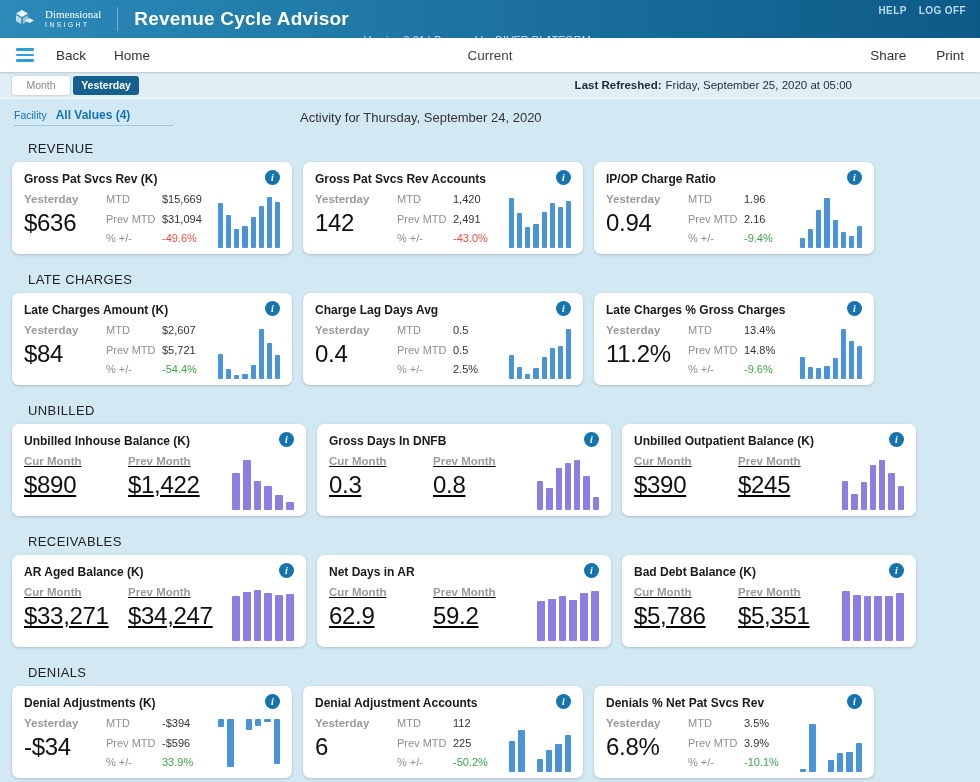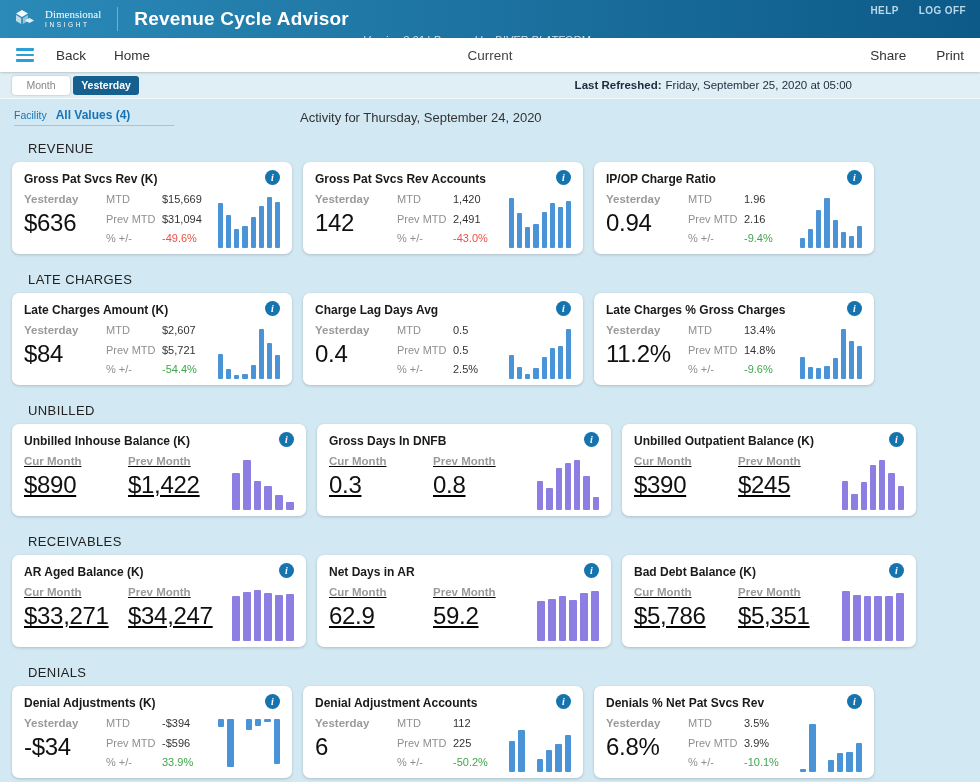--- a/index.html
+++ b/index.html
@@ -13,21 +13,21 @@
     display:flex; align-items:center; padding:0 14px; position:relative; color:#fff; }
   .logo-wrap { display:flex; align-items:center; gap:7px; }
   .logo-text { display:flex; flex-direction:column; line-height:1; }
   .logo-line1 { font-size:11px; font-family:Liberation Serif, serif; }
   .logo-line2 { font-size:6.5px; letter-spacing:2.6px; margin-top:2px; }
   .vdiv { width:1px; height:24px; background:rgba(255,255,255,.35); margin:0 16px; }
   .app-title { font-size:19px; font-weight:700; letter-spacing:.2px; }
   .app-version { font-size:11px; font-style:italic; color:#cfe3ee; margin-left:14px;margin-top:41px; }
   .top-links { position:absolute; top:5px; right:14px; font-size:10px; font-weight:700;
     color:#b9d9ea; letter-spacing:.4px; display:flex; gap:12px; }
-  .top-links a { cursor:pointer;margin-left:8px; }
+  .top-links a { cursor:pointer; }
 
   
   nav.navbar { height:34px; background:#fff; display:flex; align-items:center; padding:0 16px;
     position:relative; box-shadow:0 1px 2px rgba(0,0,0,.18); z-index:2; }
   .hamburger { width:18px; display:flex; flex-direction:column; gap:3px; cursor:pointer; margin-right:22px; }
   .hamburger span { height:2.5px; background:#2d9fd8; border-radius:1px; }
   .nav-link { font-size:13.5px; color:#333; margin-right:28px; cursor:pointer; }
   .nav-center { position:absolute; left:50%; transform:translateX(-50%); font-size:13.5px; color:#444; }
   .nav-right { margin-left:auto; display:flex; gap:30px; }
   .nav-right .nav-link { margin-right:0; }

